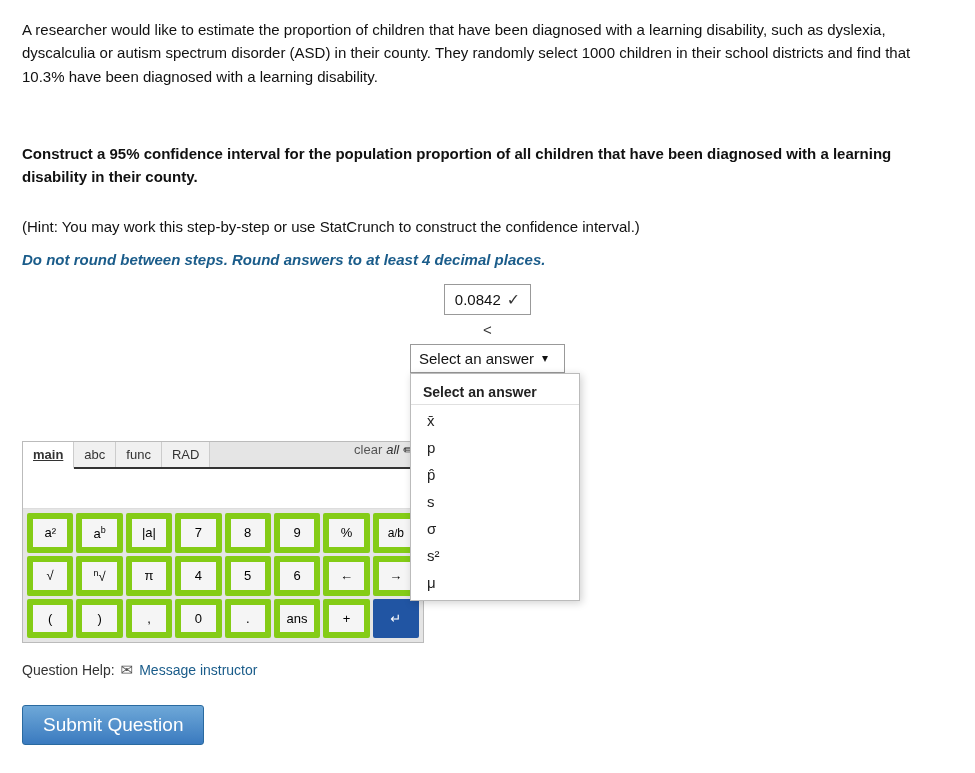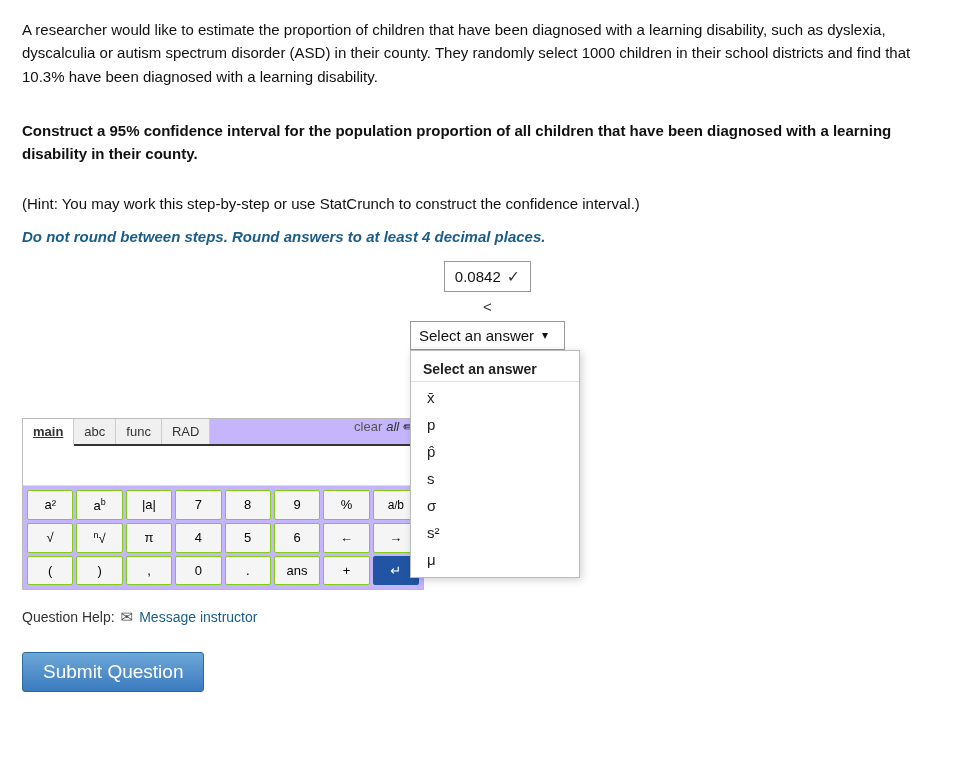--- a/index.html
+++ b/index.html
@@ -15,20 +15,21 @@
     .question-text {
       line-height: 1.55;
       margin-bottom: 14px;
       font-size: 15px;
     }
     .construct-text {
       font-weight: bold;
       line-height: 1.55;
       margin-bottom: 10px;
       font-size: 15px;
+      margin-top: 23px;
     }
     .hint-text {
       line-height: 1.55;
       margin-bottom: 12px;
       font-size: 15px;
     }
     .round-note {
       color: #1a5c8a;
       font-style: italic;
       font-weight: bold;
@@ -107,21 +108,21 @@
     
     .calc-outer {
       display: flex;
       gap: 0;
       margin-top: 6px;
       position: relative;
     }
     .calc-container {
       border: 1px solid #bbb;
       width: 402px;
-      background: #c4b5fd;
+      background: #e5e5e5;
       font-size: 14px;
     }
     .calc-tabs {
       display: flex;
       border-bottom: 2px solid #333;
     }
     .calc-tab {
       padding: 5px 10px;
       font-size: 13px;
       cursor: pointer;
@@ -151,21 +152,21 @@
       padding: 4px;
       gap: 3px;
     }
     .calc-row {
       display: flex;
       gap: 3px;
     }
     .calc-btn {
       padding: 6px 0;
       font-size: 13px;
-      border: 1px solid #84cc16;
+      border: 6px solid #84cc16;
       background: #f5f5f5;
       cursor: pointer;
       text-align: center;
       min-width: 36px;
       flex: 1;
       border-radius: 2px;
     }
     .calc-btn.blue {
       background: #2155a3;
       color: #fff;

